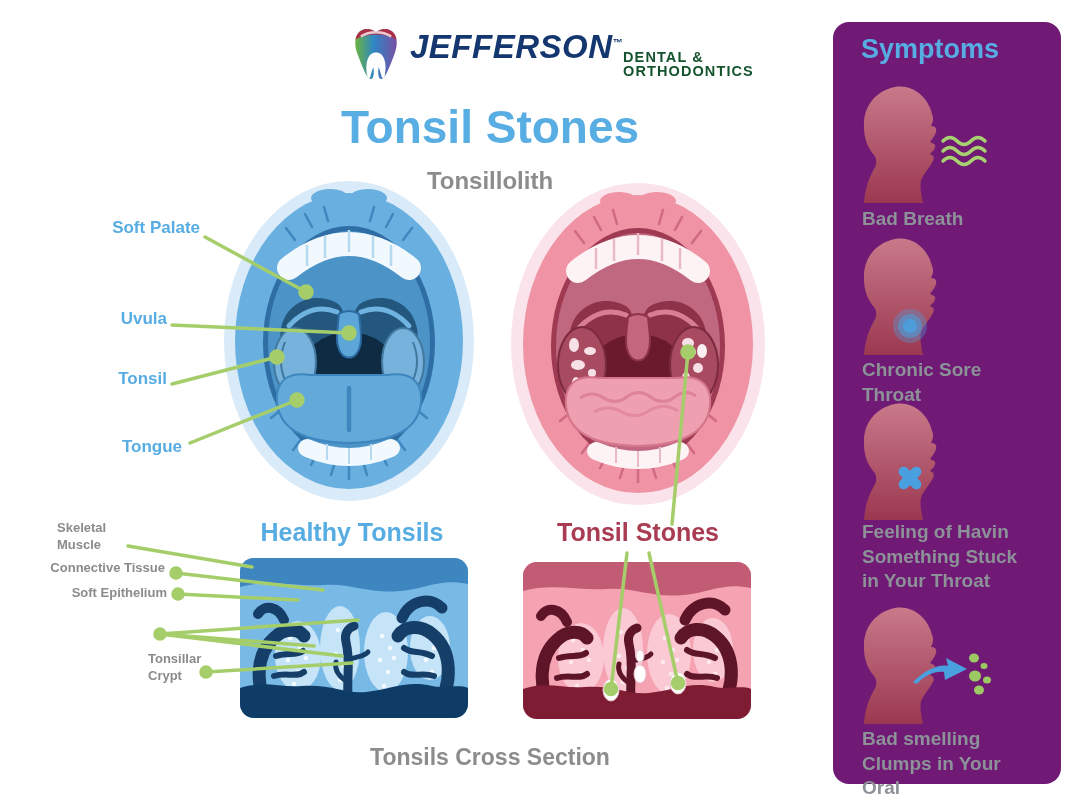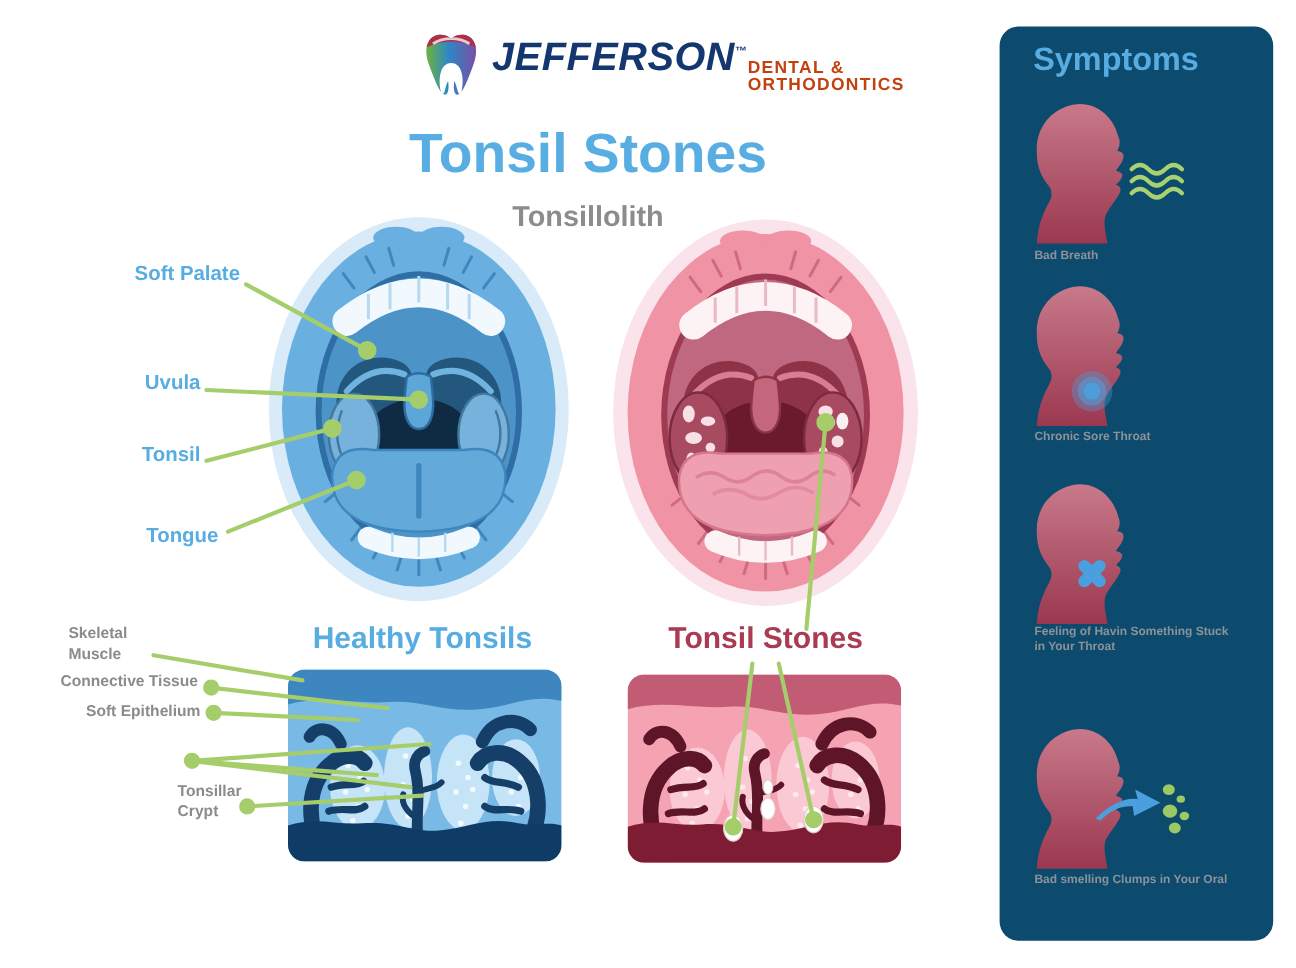--- a/index.html
+++ b/index.html
@@ -4,35 +4,35 @@
 <style>
   html,body{margin:0;padding:0;background:#fff;}
   .canvas{position:relative;width:1080px;height:807px;background:#ffffff;overflow:hidden;
           font-family:"Liberation Sans",sans-serif;}
   .abs{position:absolute;}
   
   .logo{left:352px;top:24px;width:320px;height:60px;display:flex;align-items:center;gap:10px;}
   .brand-text{display:flex;flex-direction:row;line-height:1;}
   .brand-name{font-size:33px;font-weight:900;font-style:italic;color:#14376F;letter-spacing:0.5px;}
   .brand-tm{font-size:10px;font-weight:700;font-style:normal;vertical-align:super;color:#14376F;}
-  .brand-tagline{font-size:14.5px;font-weight:800;color:#c2410c;letter-spacing:1.1px;margin-top:20px;}
+  .brand-tagline{font-size:14.5px;font-weight:800;color:#14532d;letter-spacing:1.1px;margin-top:20px;}
   .page-title{left:220px;top:100px;width:540px;text-align:center;font-size:46px;font-weight:800;color:#58ADE3;}
   .page-subtitle{left:220px;top:167px;width:540px;text-align:center;font-size:24px;font-weight:700;color:#8C8C8C;}
   
   .mlabel{font-size:17px;font-weight:700;color:#57ACE2;text-align:right;z-index:6;}
   
   .sec-blue{left:252px;top:518px;width:200px;text-align:center;font-size:25px;font-weight:800;color:#57ACE2;z-index:6;}
   .sec-maroon{left:538px;top:518px;width:200px;text-align:center;font-size:25px;font-weight:800;color:#A93B52;z-index:6;}
   .caption{left:290px;top:744px;width:400px;text-align:center;font-size:23px;font-weight:700;color:#8C8C8C;}
   
   .xlabel{font-size:13px;font-weight:700;color:#8B8B8B;line-height:1.3;z-index:6;}
   
-  .sidebar{left:833px;top:22px;width:228px;height:762px;background:#0c4a6e;border-radius:16px;}
+  .sidebar{left:833px;top:22px;width:228px;height:762px;background:#701a75;border-radius:16px;}
   .symptoms-title{left:28px;top:12px;font-size:27px;font-weight:800;color:#57ACE2;}
-  .symlabel{left:29px;width:172px;font-size:10px;font-weight:700;color:#8C9298;line-height:1.3;}
+  .symlabel{left:29px;width:172px;font-size:19px;font-weight:700;color:#8C9298;line-height:1.3;}
   svg{display:block;}
   .overlay{left:0;top:0;z-index:5;pointer-events:none;}
   .art{z-index:1;}
 </style>
 </head>
 <body>
 
 <div class="canvas">
 
   <div class="abs logo">
@@ -314,20 +314,21 @@
         </g>
       </g>
     </svg>
   </div>
 
   <div class="abs xlabel" style="left:57px;top:520px;width:75px;">Skeletal Muscle</div>
   <div class="abs xlabel" style="left:10px;top:560px;width:155px;text-align:right;">Connective Tissue</div>
   <div class="abs xlabel" style="left:10px;top:585px;width:157px;text-align:right;">Soft Epithelium</div>
   <div class="abs xlabel" style="left:148px;top:651px;width:60px;">Tonsillar Crypt</div>
 
+  <div class="abs caption">Tonsils Cross Section</div>
 
   <svg class="abs overlay" width="1080" height="807" viewBox="0 0 1080 807">
     <g stroke="#A5CE6B" stroke-width="3.5" stroke-linecap="round" fill="#A5CE6B">
       <path d="M205,237 L306,292"></path>
         <circle cx="306" cy="292" r="6"></circle>
       <path d="M172,325 L349,333"></path>
         <circle cx="349" cy="333" r="6"></circle>
       <path d="M172,384 L277,357"></path>
         <circle cx="277" cy="357" r="6"></circle>
       <path d="M190,443 L297,400"></path>

